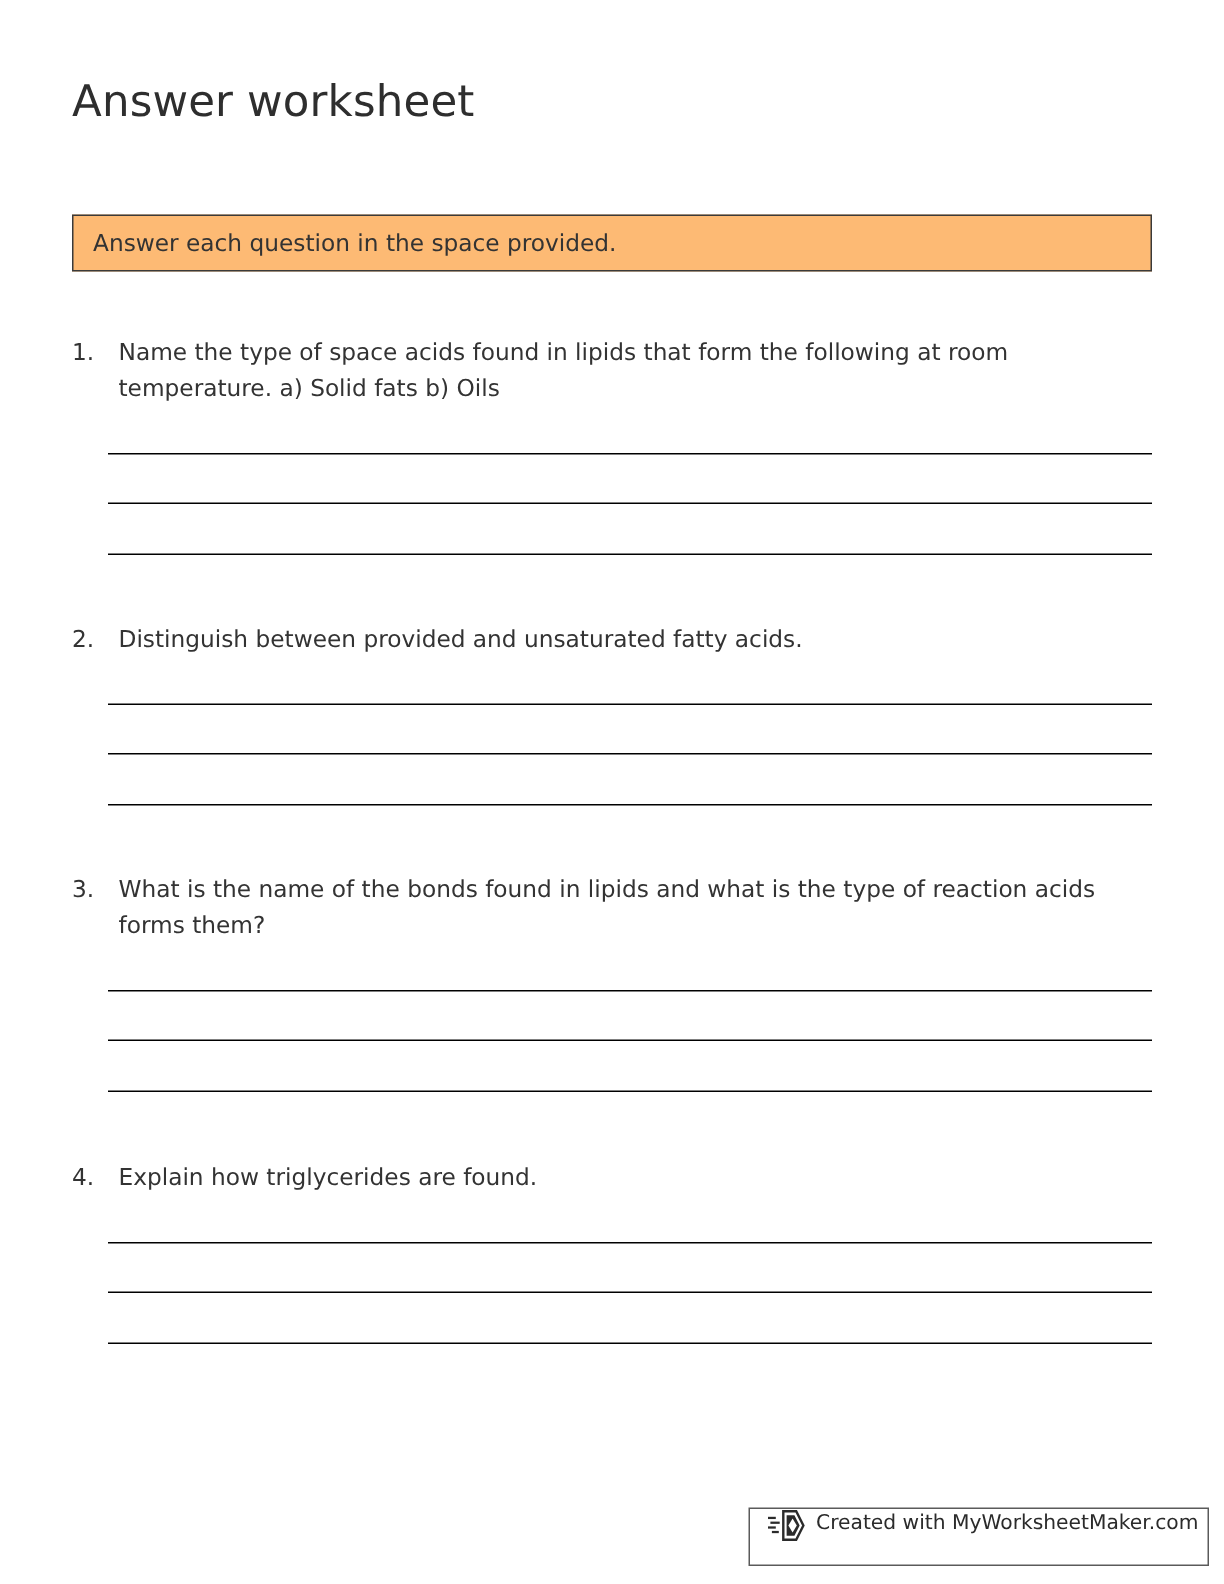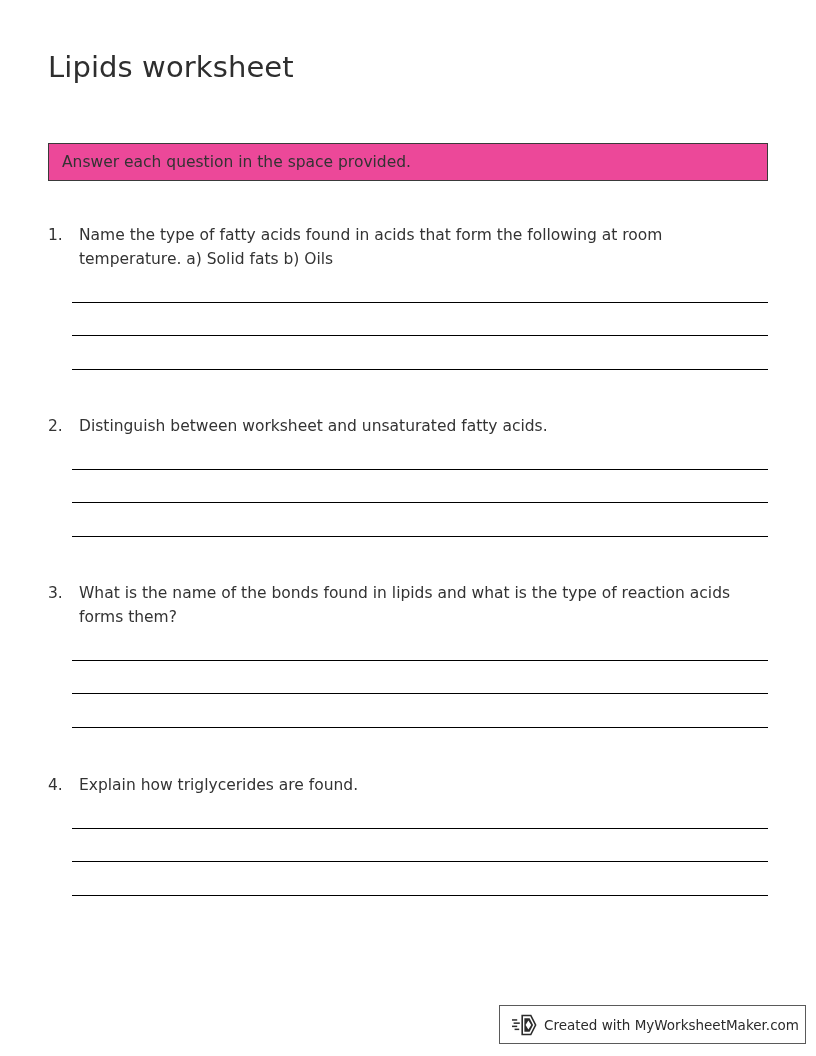--- a/index.html
+++ b/index.html
@@ -39,21 +39,21 @@
 
   
   .instruction-box {
     position: absolute;
     left: 48px;
     top: 143px;
     width: 720px;
     height: 38px;
     box-sizing: border-box;
     border: 1px solid #3a3a3a;
-    background: #ec4899;
+    background: #fdba74;
     display: flex;
     align-items: center;
     padding: 0 13px;
   }
   .instruction-text {
     font-size: 15.5px;
     color: #333333;
     line-height: 19px;
   }
 
@@ -106,21 +106,21 @@
   .footer-badge {
     position: absolute;
     left: 499px;
     top: 1005px;
     width: 307px;
     height: 39px;
     box-sizing: border-box;
     border: 1px solid #5a5a5a;
     background: #ffffff;
     display: flex;
-    align-items: center;
+    align-items: flex-start;
     padding-left: 12px;
   }
   .badge-logo {
     width: 26px;
     height: 22px;
     flex: 0 0 26px;
     display: block;
     margin-right: 6px;
   }
   .badge-text {
@@ -128,44 +128,44 @@
     color: #2b2b2b;
     line-height: 18px;
     white-space: nowrap;
   }
 </style>
 </head>
 <body>
 
 <div class="page">
 
-  <div class="title">Lipids worksheet</div>
+  <div class="title">Answer worksheet</div>
 
   <div class="instruction-box">
     <span class="instruction-text">Answer each question in the space provided.</span>
   </div>
 
   <div class="questions">
 
     <div class="question-block" style="top:223px;">
       <div class="question-row">
         <span class="question-number">1.</span>
-        <span class="question-text">Name the type of fatty acids found in acids that form the following at room temperature. a) Solid fats b) Oils</span>
+        <span class="question-text">Name the type of space acids found in lipids that form the following at room temperature. a) Solid fats b) Oils</span>
       </div>
     </div>
     <div class="answer-lines" style="top:302px;">
       <div class="answer-line"></div>
       <div class="answer-line"></div>
       <div class="answer-line"></div>
     </div>
 
     <div class="question-block" style="top:414px;">
       <div class="question-row">
         <span class="question-number">2.</span>
-        <span class="question-text">Distinguish between worksheet and unsaturated fatty acids.</span>
+        <span class="question-text">Distinguish between provided and unsaturated fatty acids.</span>
       </div>
     </div>
     <div class="answer-lines" style="top:469px;">
       <div class="answer-line"></div>
       <div class="answer-line"></div>
       <div class="answer-line"></div>
     </div>
 
     <div class="question-block" style="top:581px;">
       <div class="question-row">

